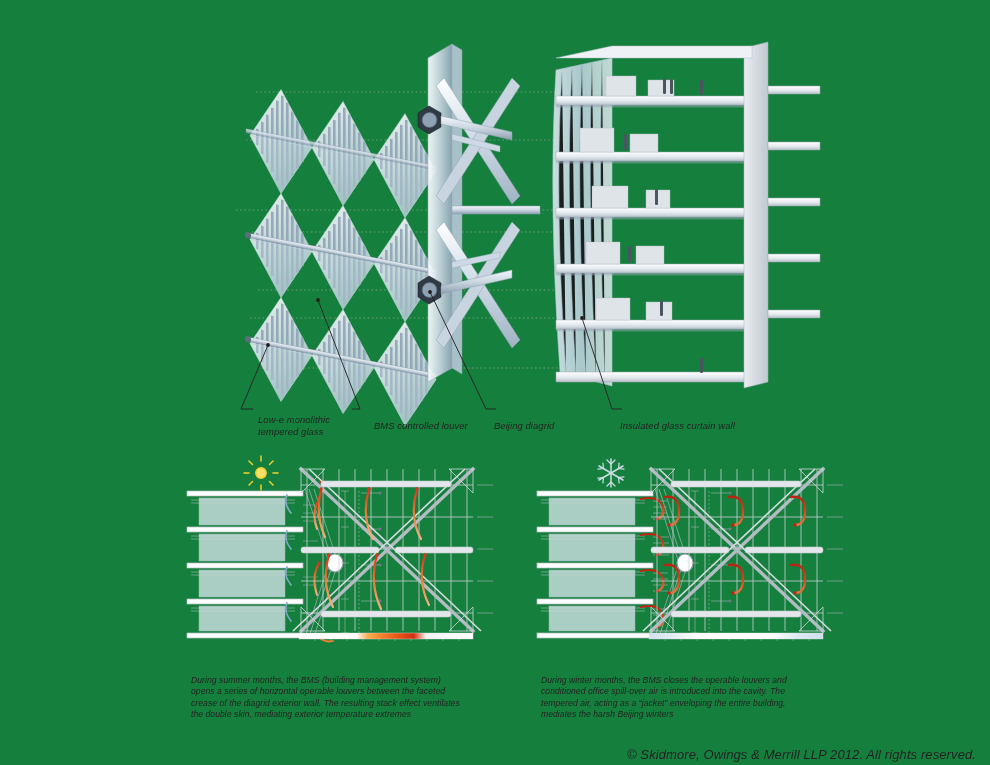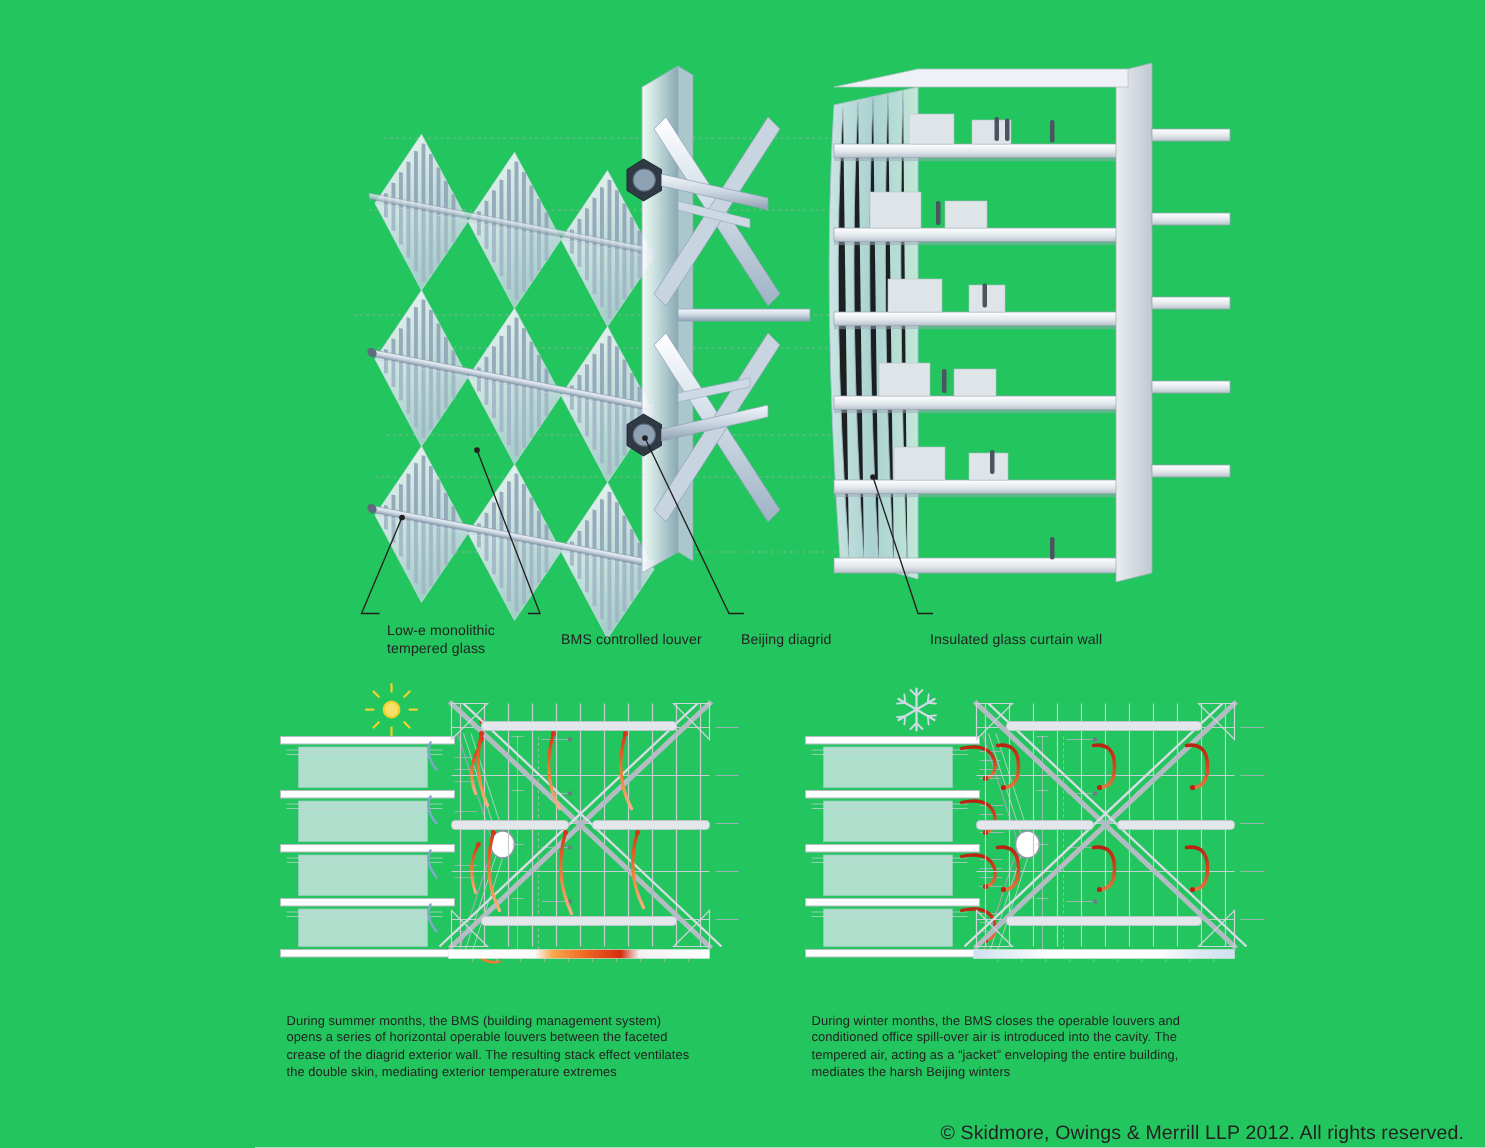--- a/index.html
+++ b/index.html
@@ -1,20 +1,20 @@
 <!DOCTYPE html>
 <html><head>
 <meta charset="utf-8">
 <title>Facade System Diagram</title>
 <style>
   html,body{margin:0;padding:0;background:#ffffff;}
   body{width:990px;height:765px;position:relative;overflow:hidden;
        font-family:"Liberation Sans",sans-serif;color:#231f20;}
 
-  .page{position:absolute;inset:0;background:#22c55e;}
+  .page{position:absolute;inset:0;background:#15803d;font-style:italic;}
 
   
   #exploded{position:absolute;left:0;top:0;width:990px;height:450px;}
   #exploded svg{display:block;}
 
   
   .callout{position:absolute;font-size:9.4px;line-height:12.2px;
            color:#231f20;letter-spacing:.1px;white-space:pre-line;}
 
   

